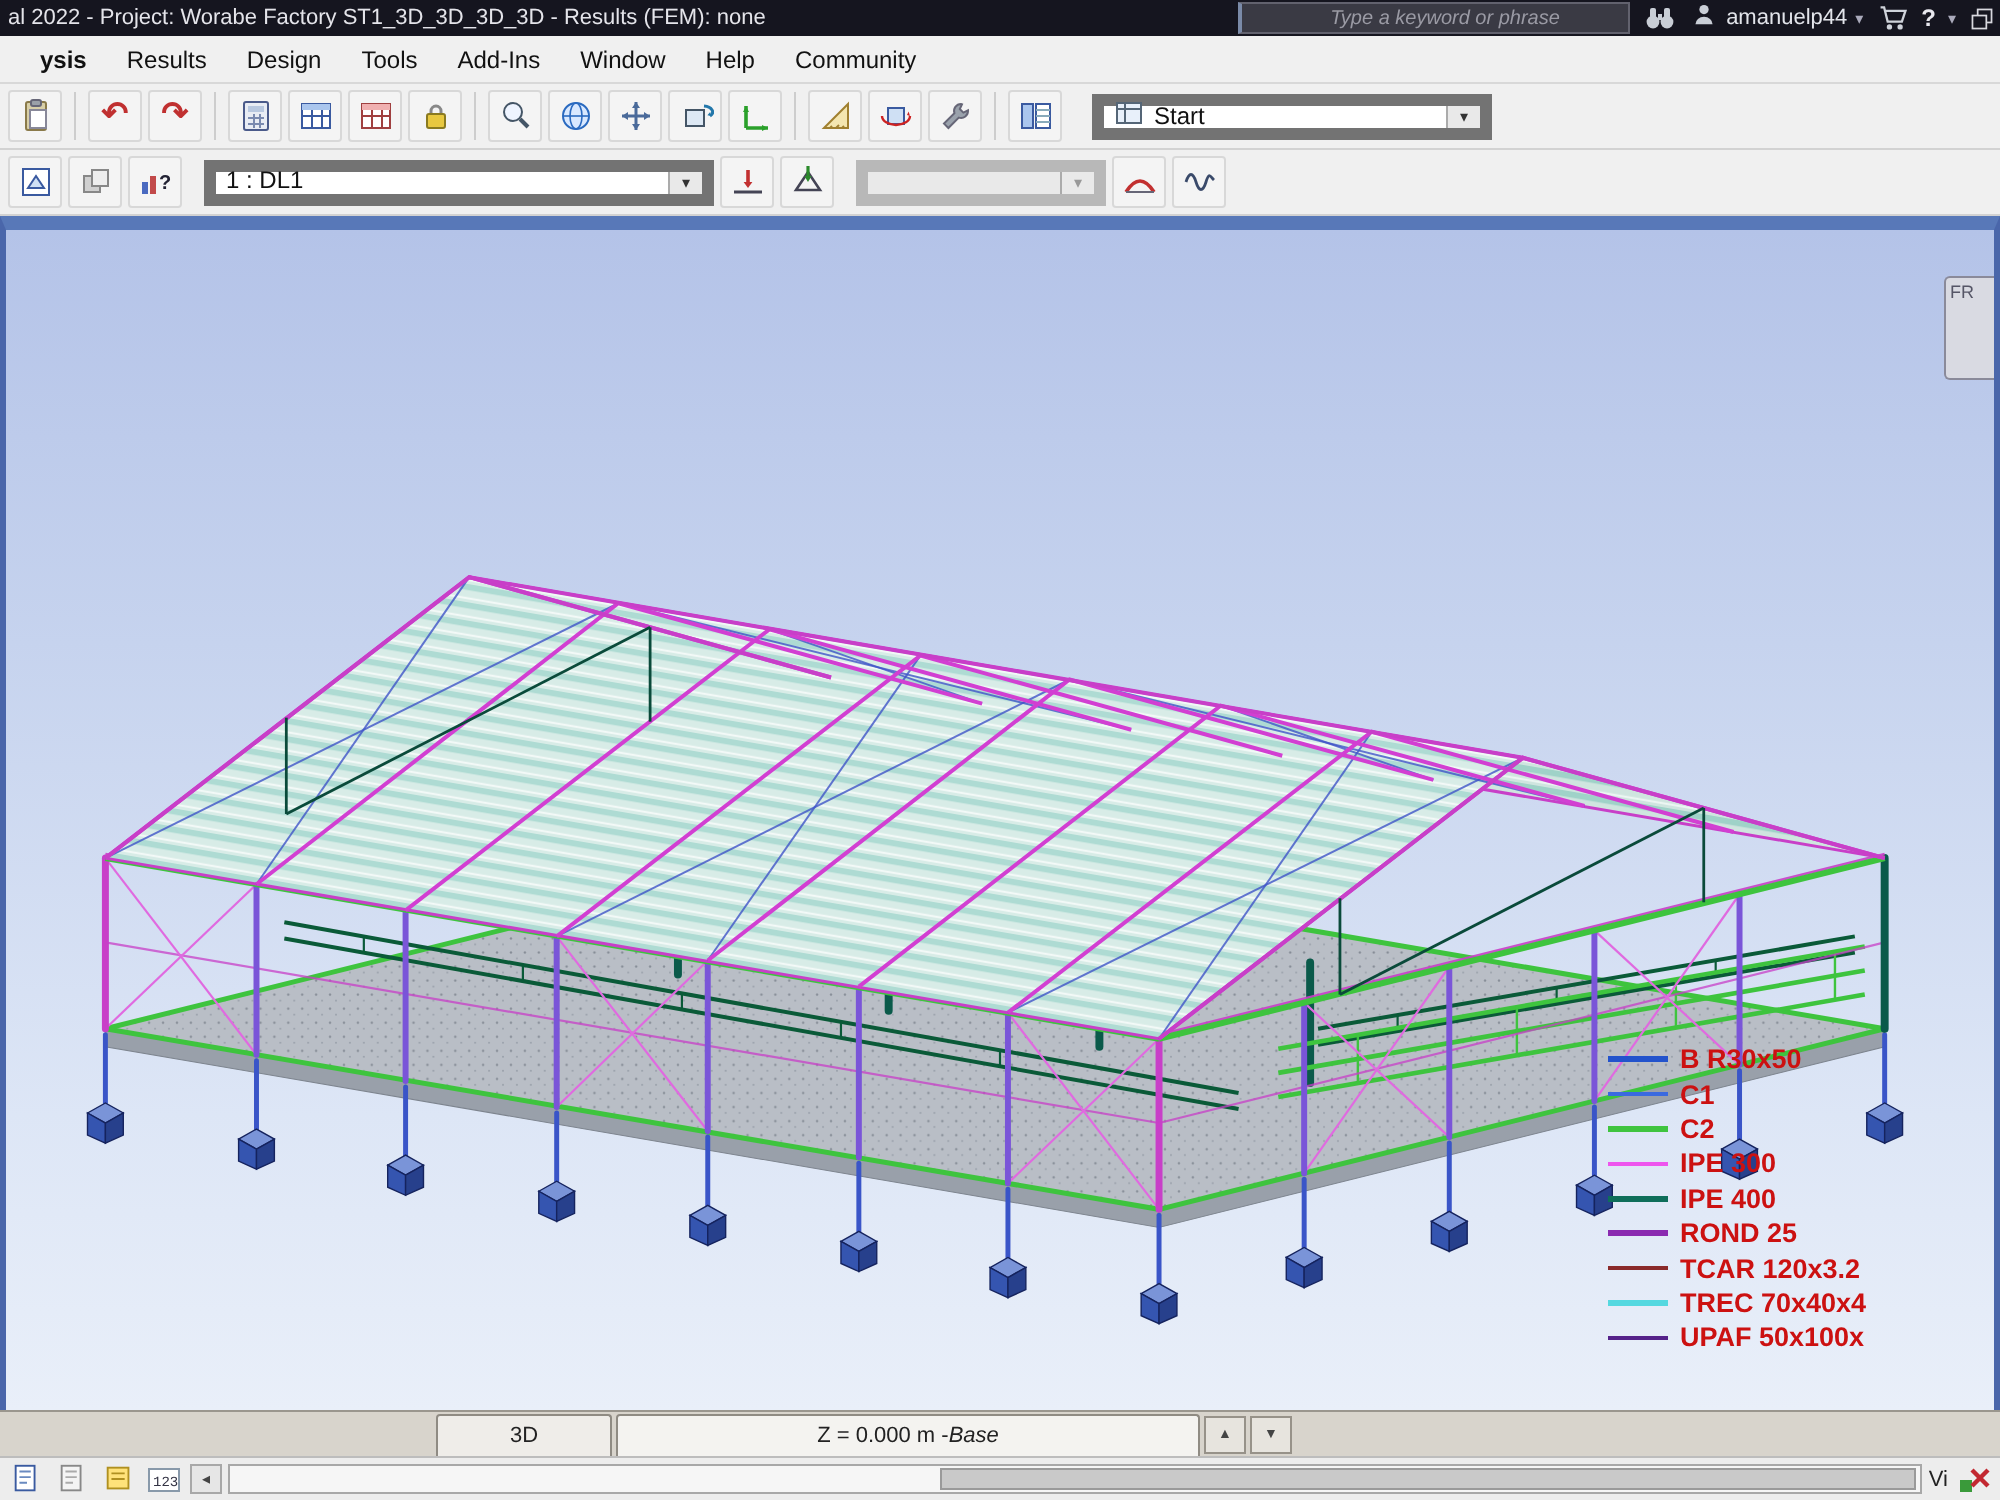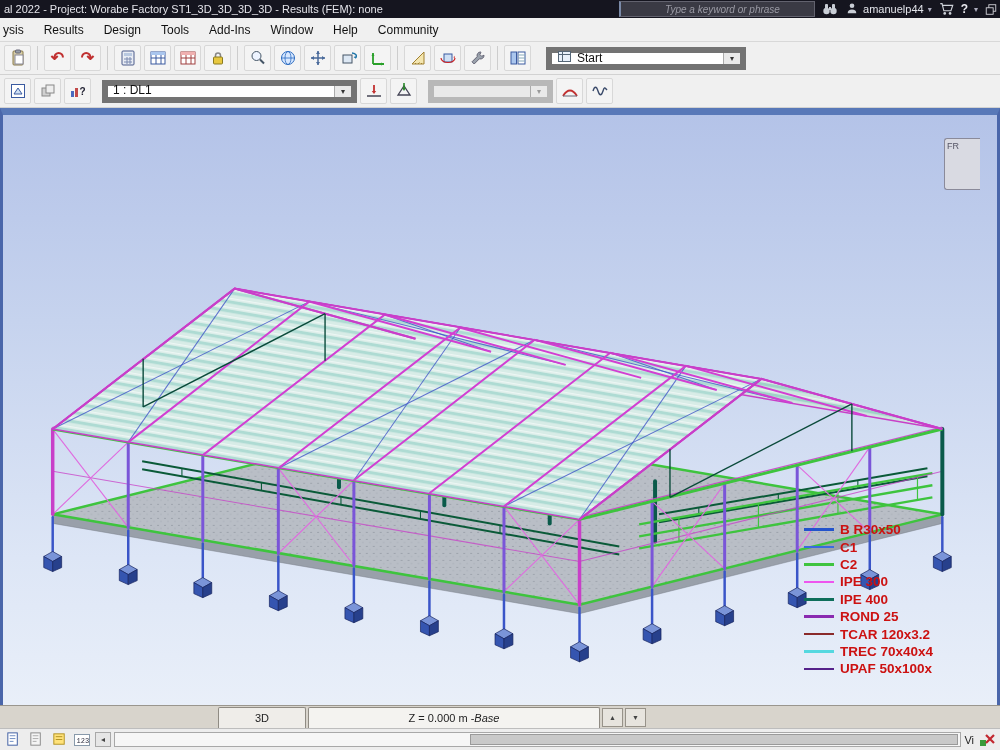--- a/index.html
+++ b/index.html
@@ -20,21 +20,21 @@
   .tb-ic { display:flex; align-items:center; justify-content:center; background:none; border:none;
     color:#d6dae2; cursor:pointer; height:18px; }
   .user-menu { display:flex; align-items:center; gap:4px; cursor:pointer; color:#e2e4ea; }
   .caret { font-size:8px; color:#aab; }
   .help-q { font-weight:bold; font-size:12px; color:#e8e8ee; }
 
   
   .menubar { height:24px; background:var(--menubar-bg); border-bottom:1px solid #d8d8d8;
     display:flex; align-items:center; color:#111; }
   .menu-item { padding:3px 10px; cursor:pointer; }
-  .menu-item:first-child { padding-left:3px; }
+  .menu-item:first-child { padding-left:20px;font-weight:bold; }
 
   
   .toolbar { height:33px; background:var(--toolbar-bg); border-bottom:1px solid #d2d2d2;
     display:flex; align-items:center; padding:0 4px; gap:3px; }
   .tbtn { width:27px; height:26px; display:flex; align-items:center; justify-content:center;
     background:#f4f4f4; border:1px solid #d8d8d8; border-radius:2px; cursor:pointer; padding:0; }
   .tbtn svg { display:block; }
   .sep { width:1px; height:24px; background:#cdcdcd; margin:0 3px; }
   .red-arrow { color:#c03030; font-size:16px; font-weight:bold; line-height:1; }
   .combo { display:flex; align-items:center; height:23px; background:#fff;
@@ -47,21 +47,21 @@
   .start-combo { width:200px; margin-left:12px; }
   .case-combo { width:255px; margin-left:8px;align-items:flex-end; }
   .mode-combo { width:125px; margin-left:8px; }
 
   
   .viewport { flex:1; position:relative; overflow:hidden;
     border-top:7px solid #5878b8; border-left:3px solid #4a66aa; border-right:3px solid #4a66aa;
     background:linear-gradient(180deg, var(--viewport-top) 0%, #c6d3ee 35%, #dde6f6 75%, var(--viewport-bottom) 100%); }
   .model-svg { position:absolute; inset:0; width:100%; height:100%; }
 
-  .float-panel { position:absolute; top:23px; right:17px; width:36px; height:52px;
+  .float-panel { position:absolute; top:23px; right:0; width:25px; height:52px;
     background:#d9dae2; border:1px solid #8a8a9a; border-right:none; border-radius:3px 0 0 3px;
     font-size:9px; color:#556; padding:2px; overflow:hidden;margin-left:20px; }
 
   .legend { position:absolute; top:406px; right:-52px; width:245px; }
   .legend-row { display:flex; align-items:center; gap:6px; height:17.4px; }
   .legend-line { width:30px; height:2.5px; flex:0 0 auto; }
   .legend-label { color:var(--legend-text); font-size:13.5px; font-weight:bold; white-space:nowrap; }
 
   
   .slab-side { fill:var(--slab-side); stroke:#7d848e; stroke-width:.5; }

